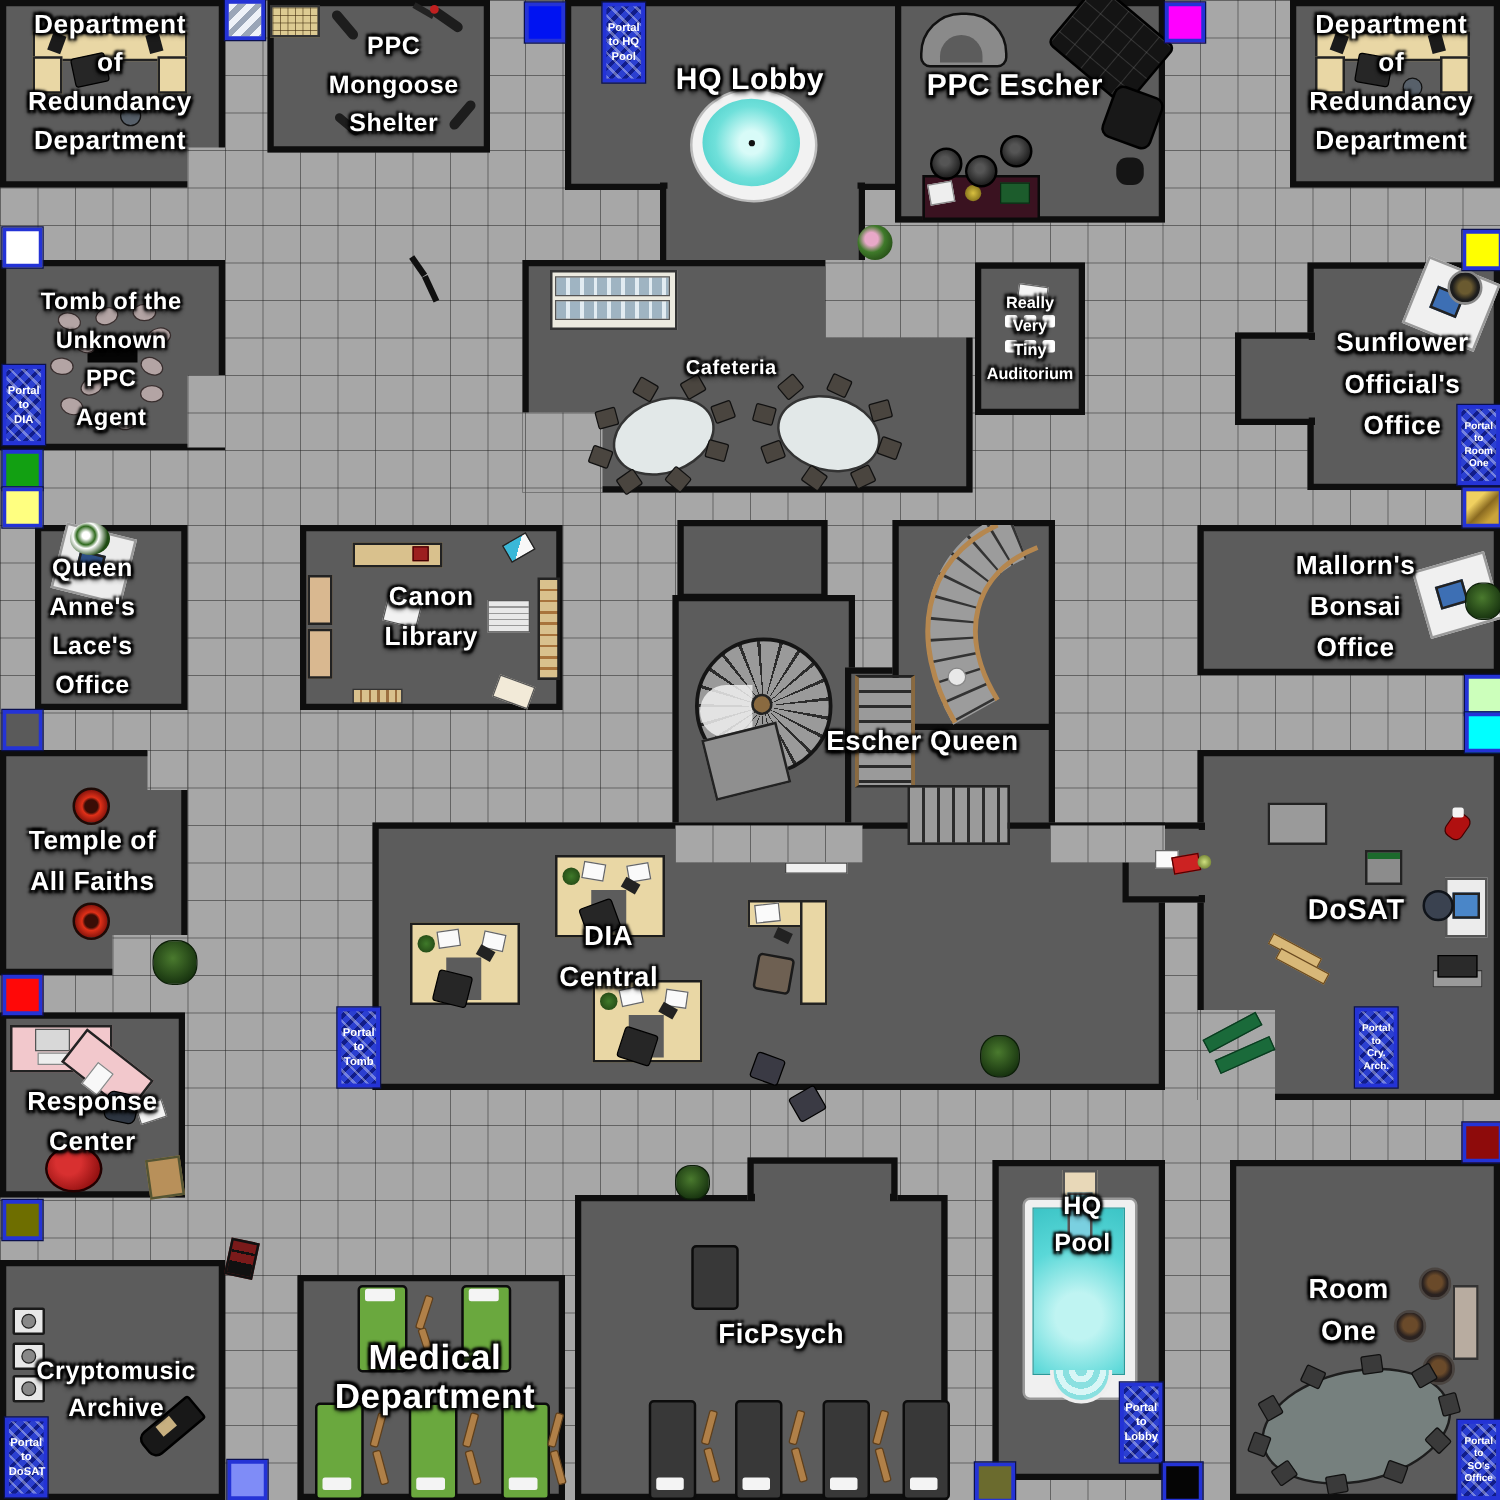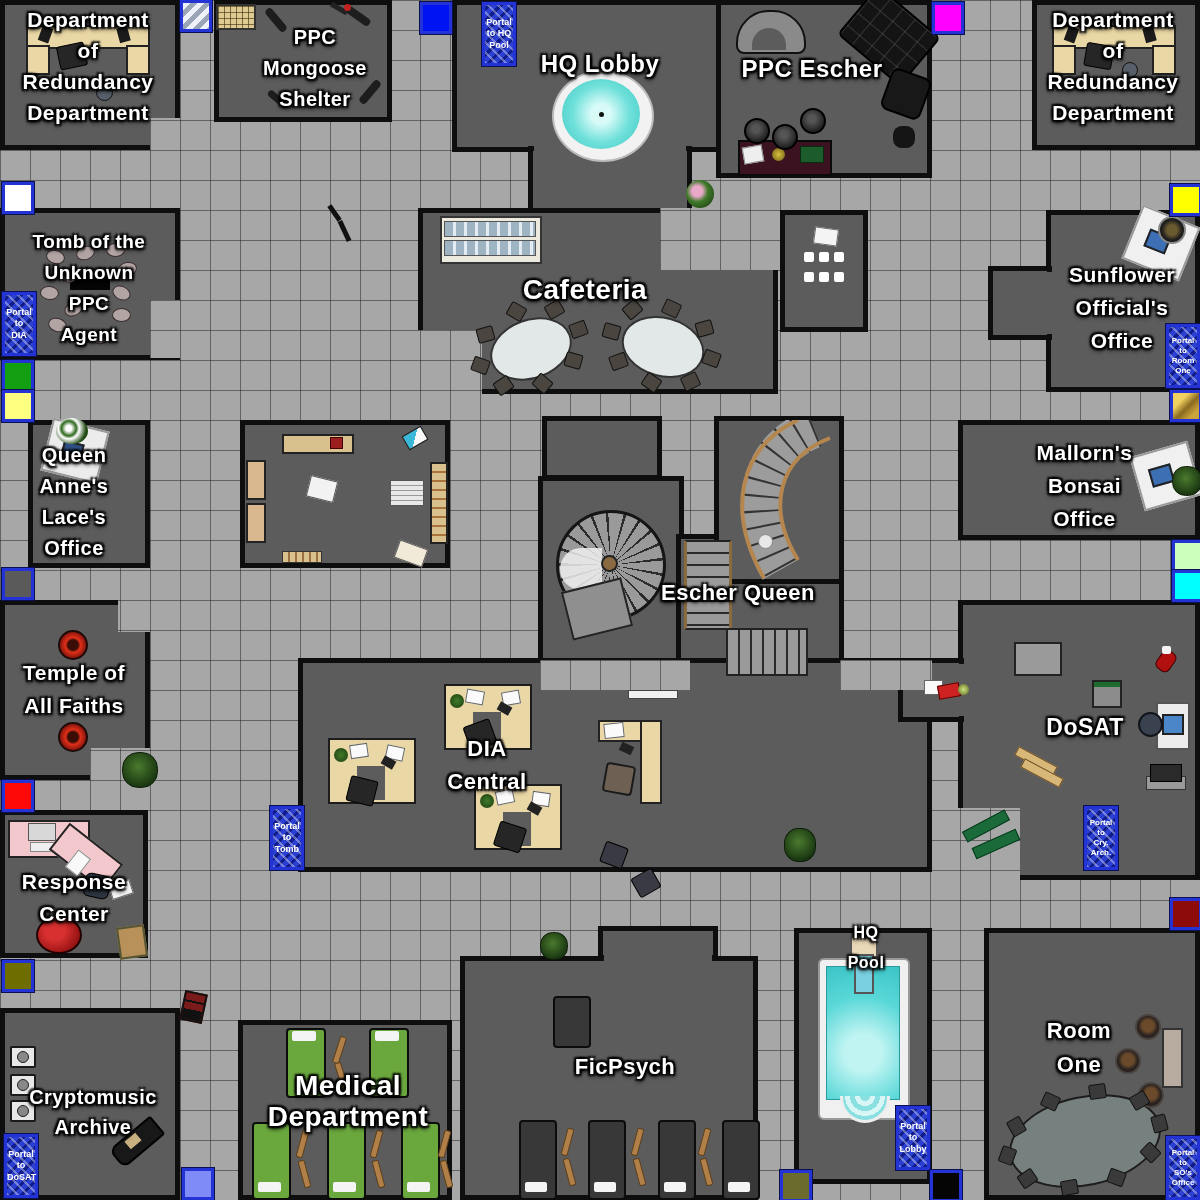--- a/index.html
+++ b/index.html
@@ -377,34 +377,44 @@
     <span class="ln">of</span>
     <span class="ln">Redundancy</span>
     <span class="ln">Department</span>
   </div>
   <div class="lbl" style="left:6px;top:226px;width:166px;font-size:19px;line-height:31px">
     <span class="ln">Tomb of the</span>
     <span class="ln">Unknown</span>
     <span class="ln">PPC</span>
     <span class="ln">Agent</span>
   </div>
-  <div class="lbl" style="left:460px;top:274px;width:250px;font-size:28px">
+  <div class="lbl" style="left:460px;top:286px;width:250px;font-size:16px">
     <span class="ln">Cafeteria</span>
+  </div>
+  <div class="lbl" style="left:776px;top:232px;width:96px;font-size:13px;line-height:19px;letter-spacing:0">
+    <span class="ln">Really</span>
+    <span class="ln">Very</span>
+    <span class="ln">Tiny</span>
+    <span class="ln">Auditorium</span>
   </div>
   <div class="lbl" style="left:1042px;top:258px;width:160px;font-size:21px;line-height:33px">
     <span class="ln">Sunflower</span>
     <span class="ln">Official's</span>
     <span class="ln">Office</span>
   </div>
   <div class="lbl" style="left:16px;top:440px;width:116px;font-size:20px;line-height:31px">
     <span class="ln">Queen</span>
     <span class="ln">Anne's</span>
     <span class="ln">Lace's</span>
     <span class="ln">Office</span>
   </div>
+  <div class="lbl" style="left:280px;top:462px;width:130px;font-size:21px;line-height:32px">
+    <span class="ln">Canon</span>
+    <span class="ln">Library</span>
+  </div>
   <div class="lbl" style="left:992px;top:436px;width:185px;font-size:21px;line-height:33px">
     <span class="ln">Mallorn's</span>
     <span class="ln">Bonsai</span>
     <span class="ln">Office</span>
   </div>
   <div class="lbl" style="left:628px;top:580px;width:220px;font-size:22px">
     <span class="ln">Escher Queen</span>
   </div>
   <div class="lbl" style="left:2px;top:656px;width:144px;font-size:21px;line-height:33px">
     <span class="ln">Temple of</span>
@@ -425,21 +435,21 @@
     <span class="ln">Cryptomusic</span>
     <span class="ln">Archive</span>
   </div>
   <div class="lbl" style="left:250px;top:1070px;width:196px;font-size:28px;line-height:31px">
     <span class="ln">Medical</span>
     <span class="ln">Department</span>
   </div>
   <div class="lbl" style="left:540px;top:1054px;width:170px;font-size:22px">
     <span class="ln">FicPsych</span>
   </div>
-  <div class="lbl" style="left:830px;top:918px;width:72px;font-size:16px;line-height:30px">
+  <div class="lbl" style="left:830px;top:950px;width:72px;font-size:20px;line-height:30px">
     <span class="ln">HQ</span>
     <span class="ln">Pool</span>
   </div>
   <div class="lbl" style="left:1008px;top:1014px;width:142px;font-size:22px;line-height:34px">
     <span class="ln">Room</span>
     <span class="ln">One</span>
   </div>
 
   <div class="portal" style="left:482px;top:2px">
     <span class="ln">Portal</span>

